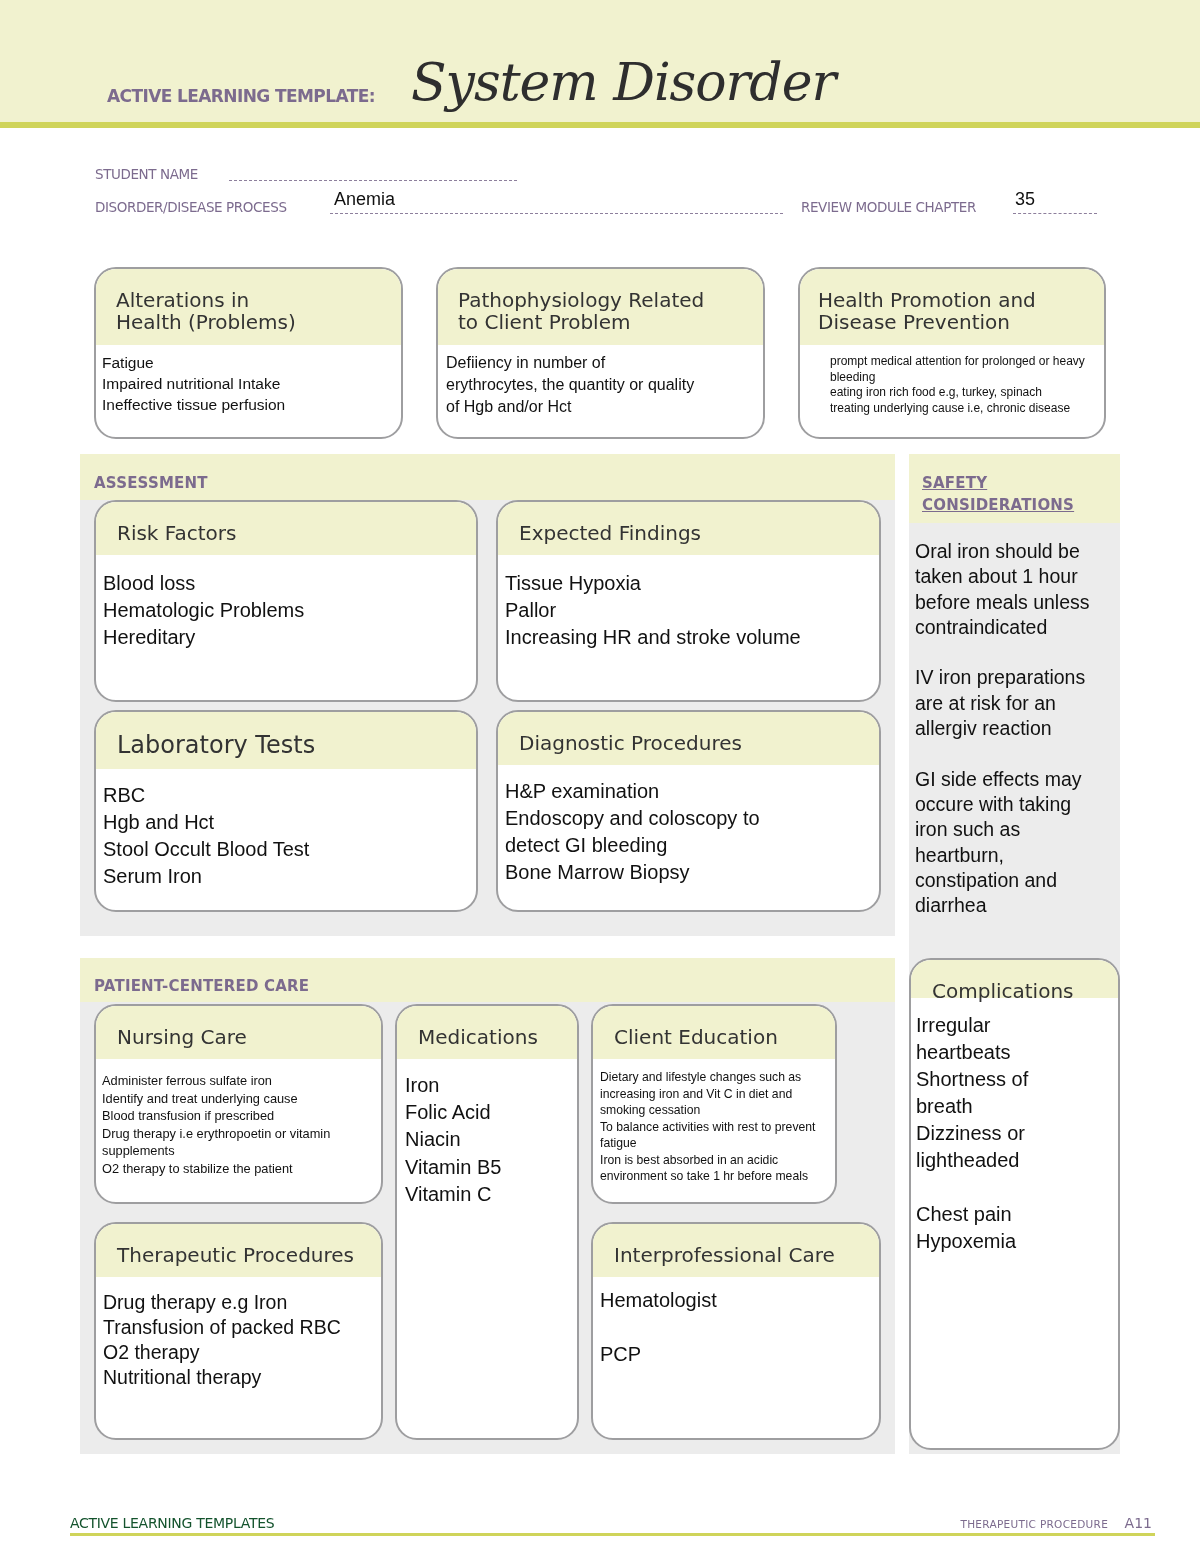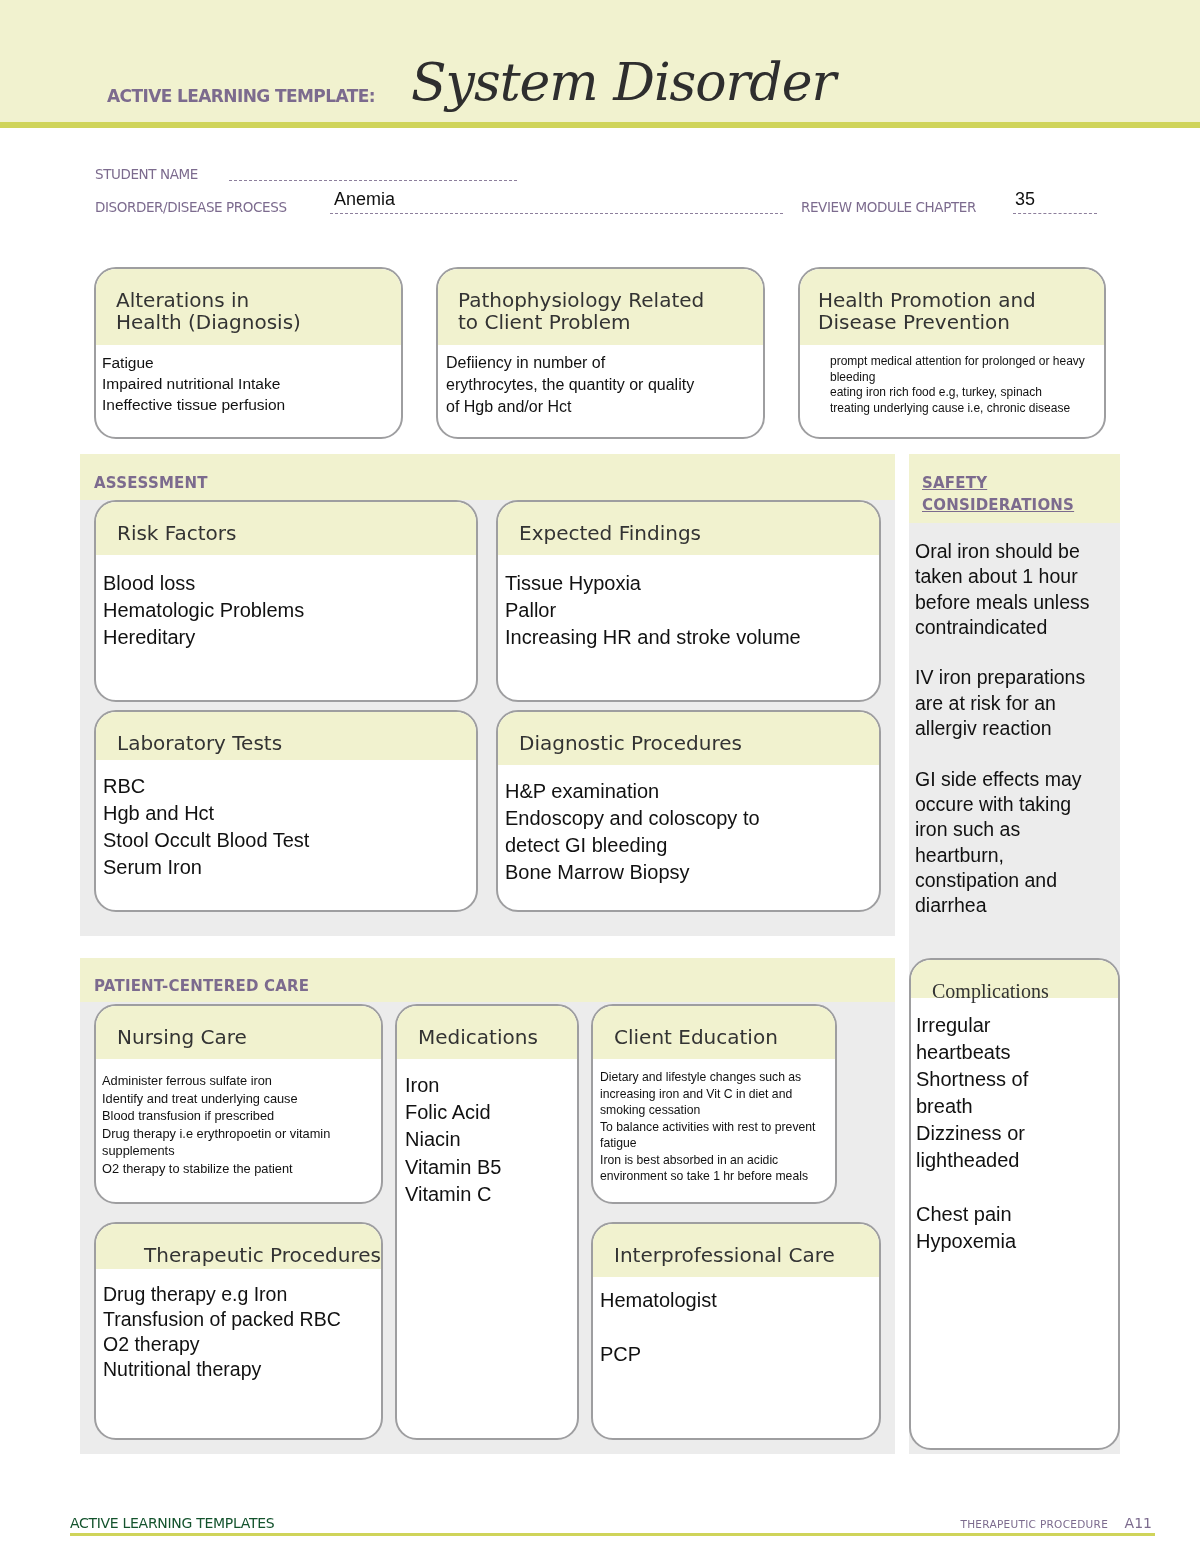--- a/index.html
+++ b/index.html
@@ -44,21 +44,21 @@
 <div class="meta-label" style="left:95px; top:199px;">DISORDER/DISEASE PROCESS</div>
 <div class="meta-line" style="left:330px; top:213px; width:453px;"></div>
 <div class="meta-value" style="left:334px; top:189px;">Anemia</div>
 
 <div class="meta-label" style="left:801px; top:199px;">REVIEW MODULE CHAPTER</div>
 <div class="meta-line" style="left:1013px; top:213px; width:84px;"></div>
 <div class="meta-value" style="left:1015px; top:189px;">35</div>
 
 <div class="card" style="left:94px; top:267px; width:309px; height:172px;">
   <div class="card-head" style="height:76px; padding:20px 0 0 20px; font-size:20px; white-space:pre-line;">Alterations in
-Health (Diagnosis)</div>
+Health (Problems)</div>
   <div class="card-body" style="padding:7px 0 0 6px; font-size:15.5px; line-height:21px;">Fatigue
 Impaired nutritional Intake
 Ineffective tissue perfusion</div>
 </div>
 
 <div class="card" style="left:436px; top:267px; width:329px; height:172px;">
   <div class="card-head" style="height:76px; padding:20px 0 0 20px; font-size:20px; white-space:pre-line;">Pathophysiology Related
 to Client Problem</div>
   <div class="card-body" style="padding:7px 0 0 8px; font-size:16px; line-height:22px;">Defiiency in number of
 erythrocytes, the quantity or quality
@@ -87,21 +87,21 @@
 </div>
 
 <div class="card" style="left:496px; top:500px; width:385px; height:202px;">
   <div class="card-head" style="height:53px; padding:20px 0 0 21px; font-size:20px;">Expected Findings</div>
   <div class="card-body" style="padding:15px 0 0 7px; font-size:20px; line-height:27px;">Tissue Hypoxia
 Pallor
 Increasing HR and stroke volume</div>
 </div>
 
 <div class="card" style="left:94px; top:710px; width:384px; height:202px;">
-  <div class="card-head" style="height:48px; padding:20px 0 0 21px; font-size:20px;">Laboratory Tests</div>
+  <div class="card-head" style="height:57px; padding:20px 0 0 21px; font-size:24px;">Laboratory Tests</div>
   <div class="card-body" style="padding:13px 0 0 7px; font-size:20px; line-height:27px;">RBC
 Hgb and Hct
 Stool Occult Blood Test
 Serum Iron</div>
 </div>
 
 <div class="card" style="left:496px; top:710px; width:385px; height:202px;">
   <div class="card-head" style="height:53px; padding:20px 0 0 21px; font-size:20px;">Diagnostic Procedures</div>
   <div class="card-body" style="padding:13px 0 0 7px; font-size:20px; line-height:27px;">H&amp;P examination
 Endoscopy and coloscopy to
@@ -159,37 +159,37 @@
   <div class="card-body" style="padding:10px 0 0 7px; font-size:12.2px; line-height:16.5px;">Dietary and lifestyle changes such as
 increasing iron and Vit C in diet and
 smoking cessation
 To balance activities with rest to prevent
 fatigue
 Iron is best absorbed in an acidic
 environment so take 1 hr before meals</div>
 </div>
 
 <div class="card" style="left:94px; top:1222px; width:289px; height:218px;">
-  <div class="card-head" style="height:45px; padding:20px 0 9px 21px; font-size:20px;text-align:right;">Therapeutic Procedures</div>
+  <div class="card-head" style="height:53px; padding:20px 0 9px 21px; font-size:20px;">Therapeutic Procedures</div>
   <div class="card-body" style="padding:13px 0 0 7px; font-size:19.5px; line-height:25px;">Drug therapy e.g Iron
 Transfusion of packed RBC
 O2 therapy
 Nutritional therapy</div>
 </div>
 
 <div class="card" style="left:591px; top:1222px; width:290px; height:218px;">
   <div class="card-head" style="height:53px; padding:20px 0 0 21px; font-size:20px;">Interprofessional Care</div>
   <div class="card-body" style="padding:10px 0 0 7px; font-size:20px; line-height:27px;">Hematologist
 
 PCP</div>
 </div>
 
 <div class="section" style="left:909px; top:959px; width:211px; height:495px;"></div>
 <div class="card" style="left:909px; top:958px; width:211px; height:492px;">
-  <div class="card-head" style="height:37px; padding:20px 0 18px 21px; font-size:20px;font-family:Liberation Serif, serif;">Complications</div>
+  <div class="card-head" style="height:37px; padding:20px 0 18px 21px; font-size:20px;">Complications</div>
   <div class="card-body" style="padding:14px 0 0 5px; font-size:20px; line-height:27px;">Irregular
 heartbeats
 Shortness of
 breath
 Dizziness or
 lightheaded
 
 Chest pain
 Hypoxemia</div>
 </div>

